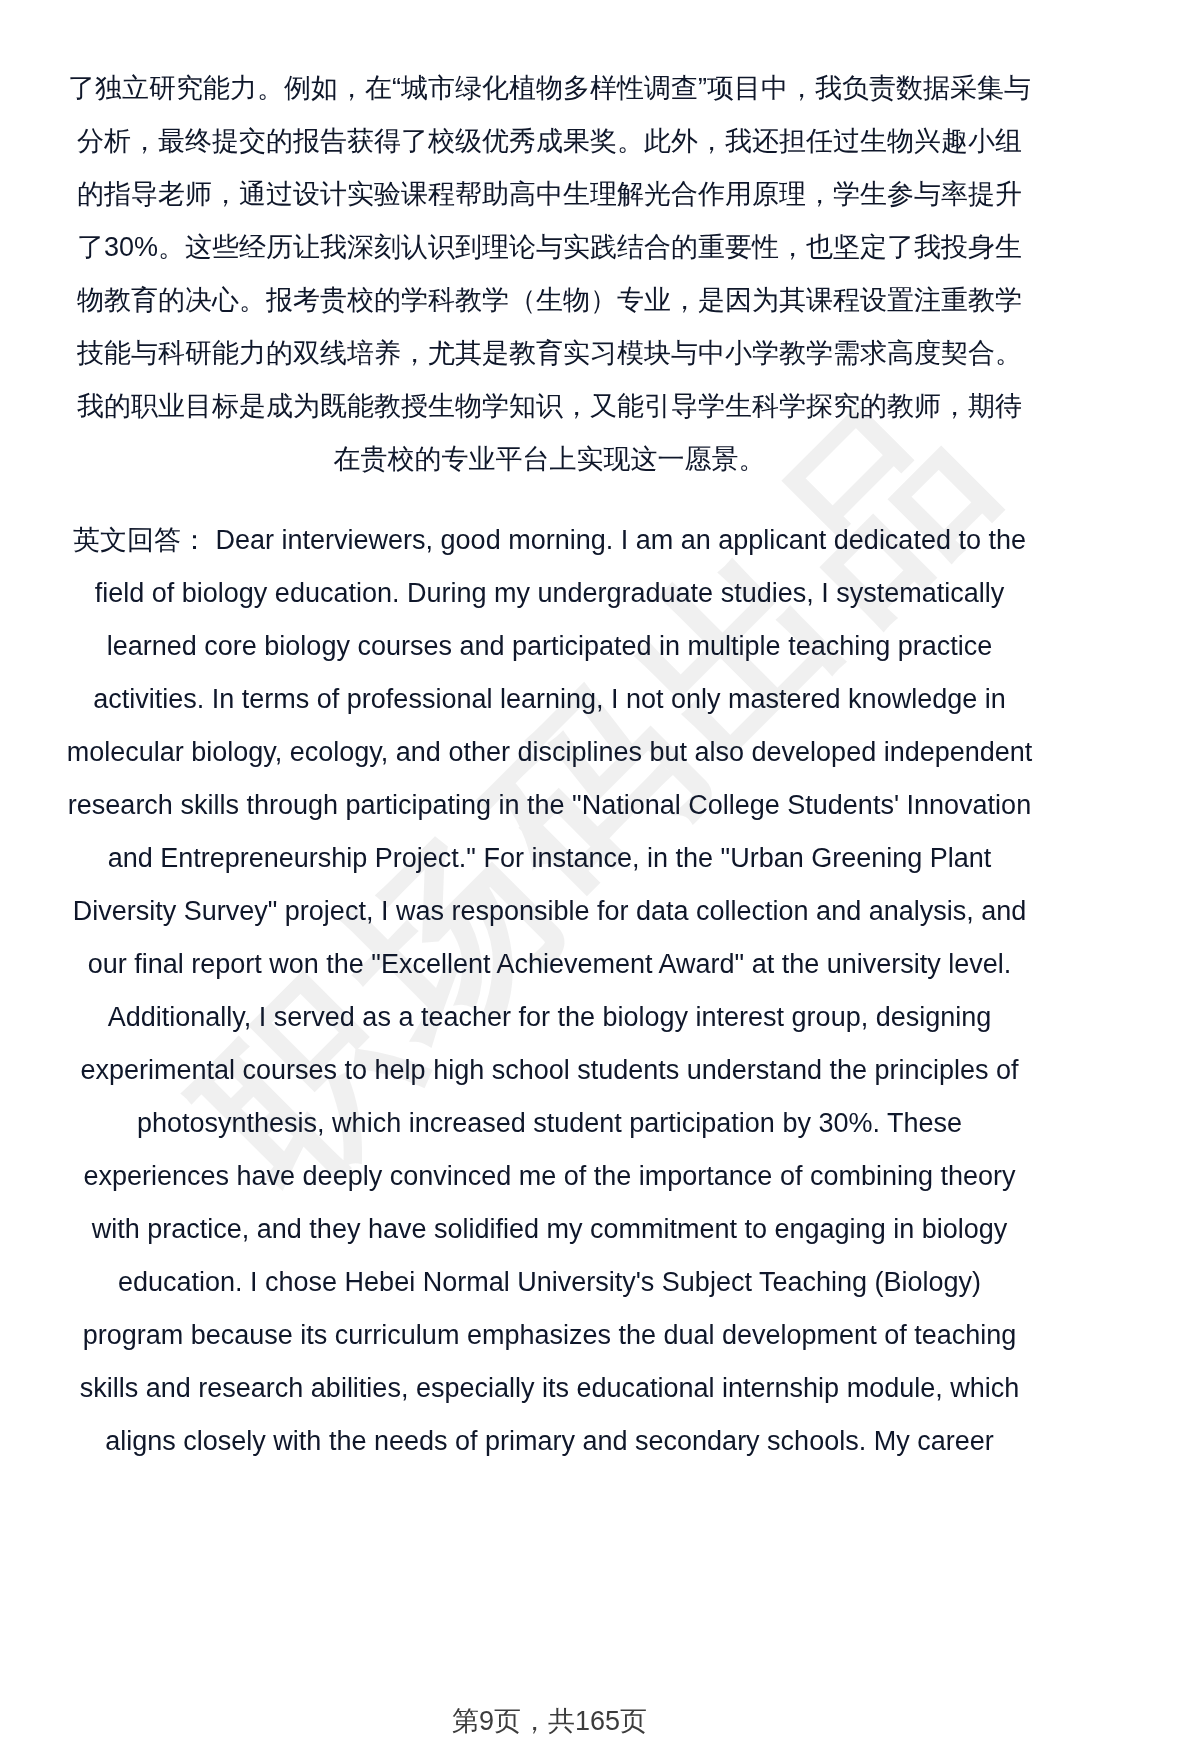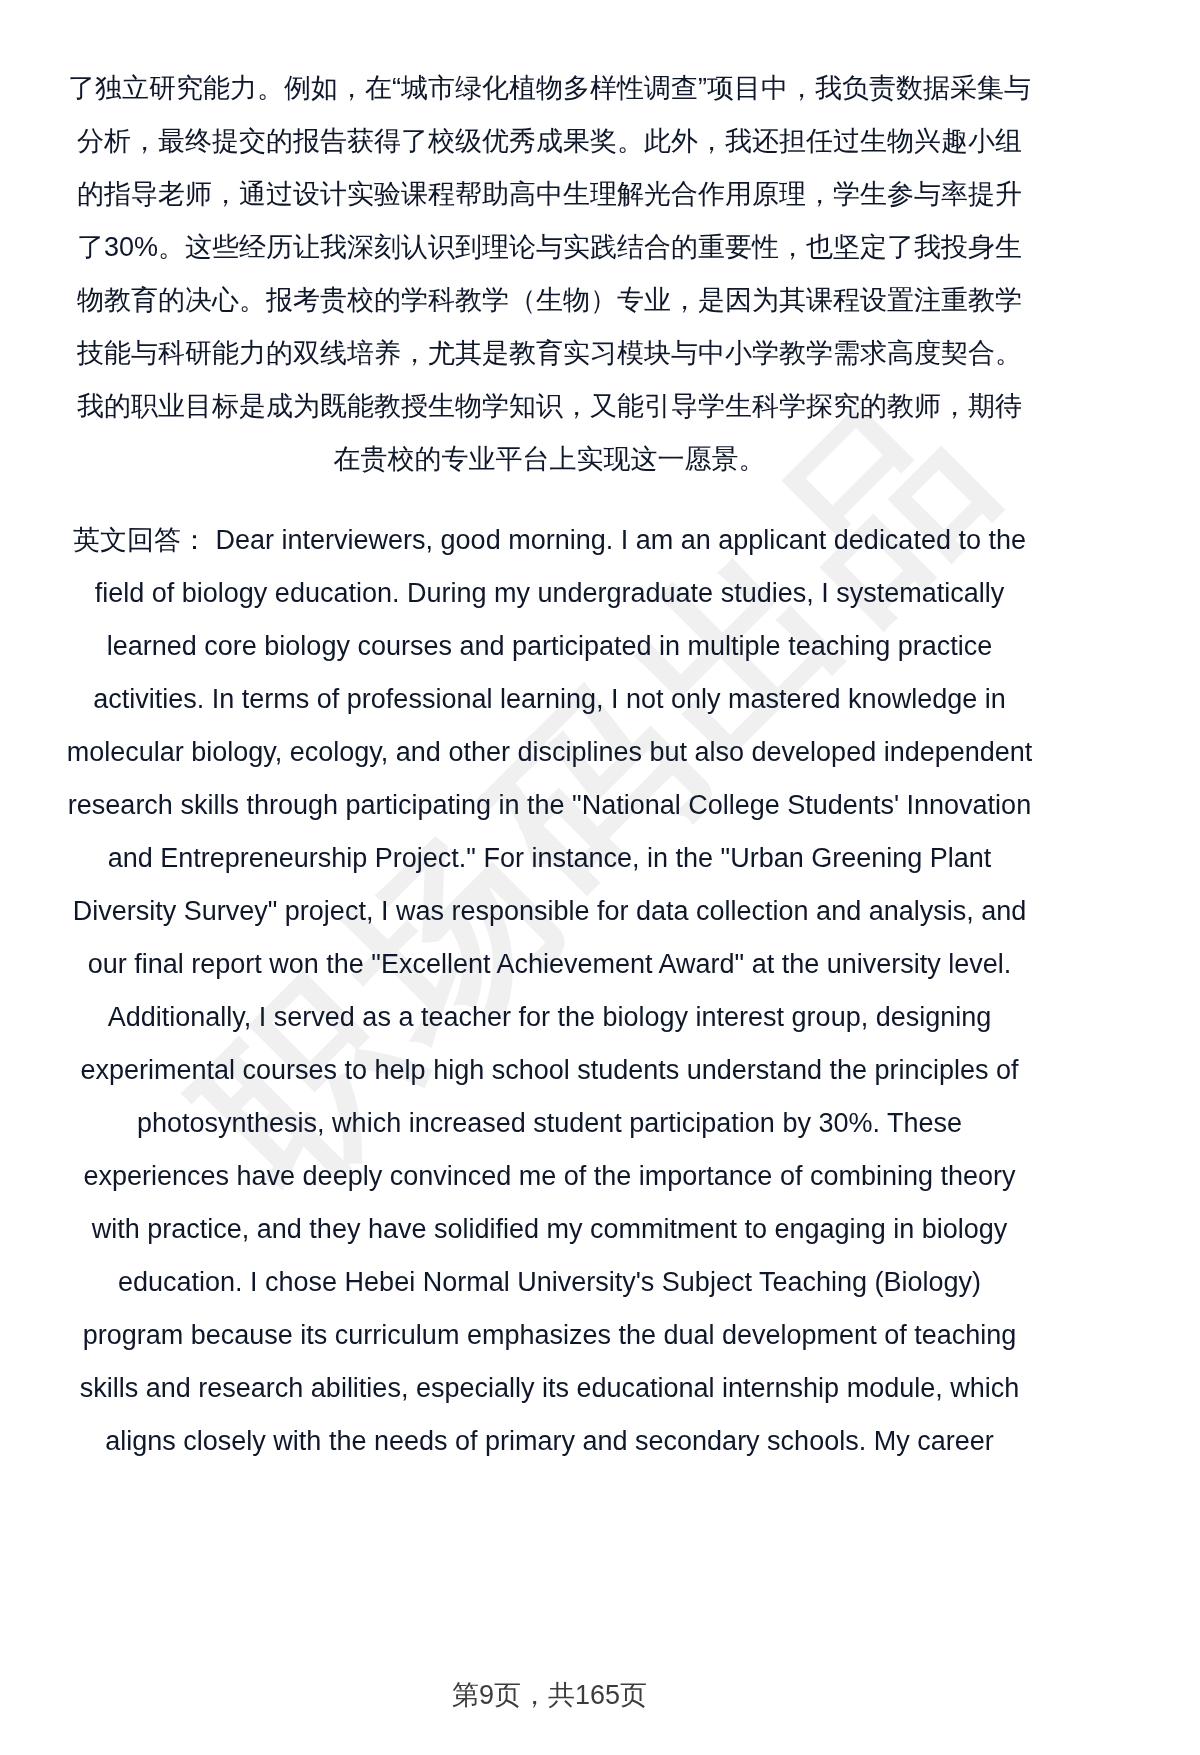--- a/index.html
+++ b/index.html
@@ -51,21 +51,21 @@
   .para-cn {
     text-align: justify;
     text-justify: inter-character;
   }
   .para-en {
     text-align: left;
   }
   .footer {
     position: absolute;
     z-index: 1;
-    bottom: 42px;
+    bottom: 16px;
     left: 66px;
     width: 967px;
     text-align: center;
     font-size: 27px;
     color: #3c3c3c;
   }
 </style>
 </head>
 <body>
 

